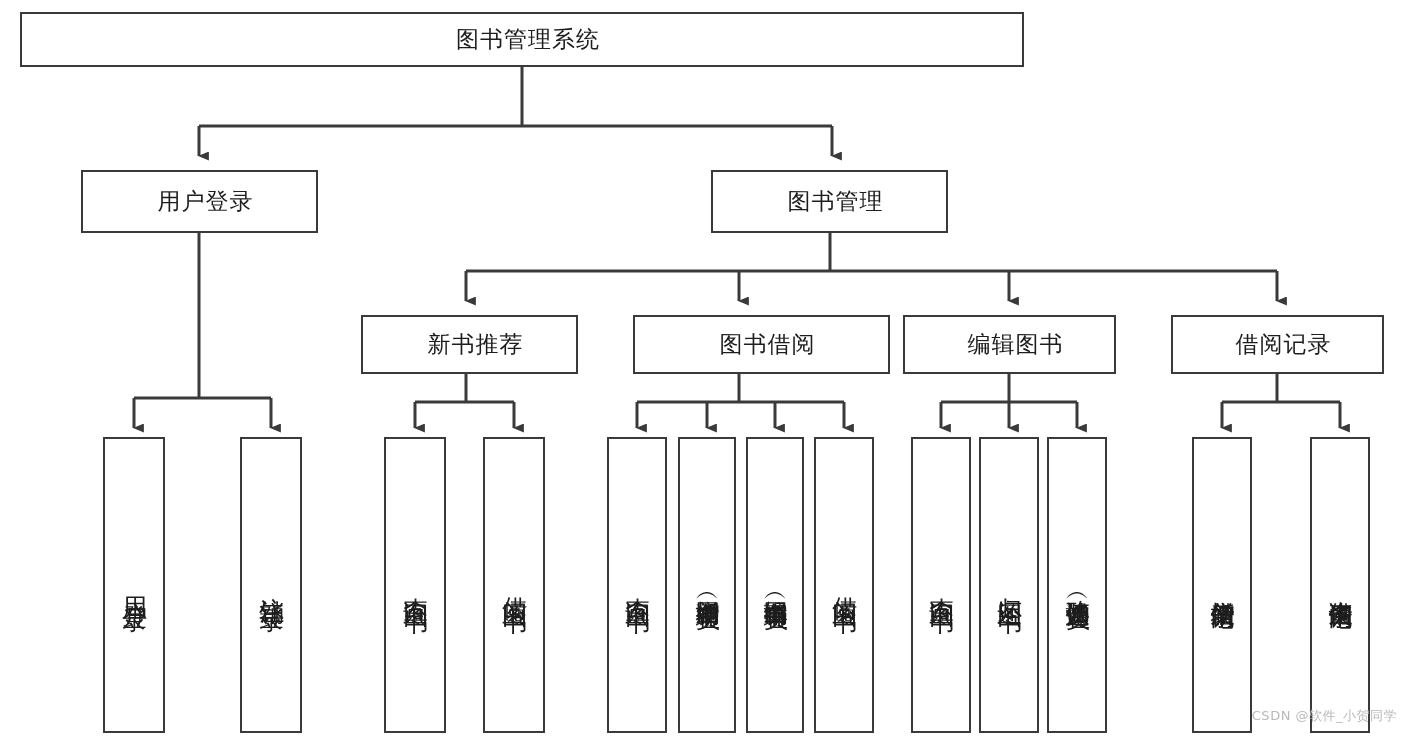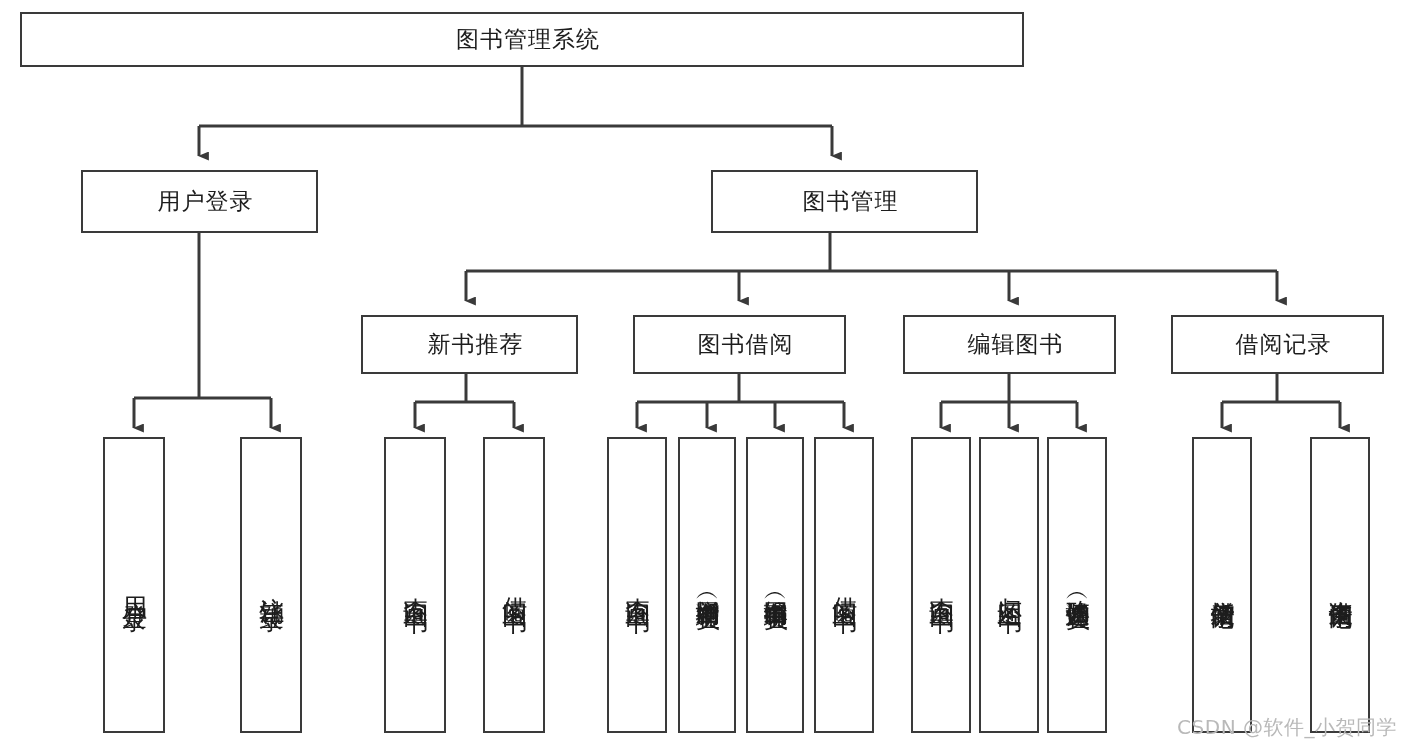--- a/index.html
+++ b/index.html
@@ -55,22 +55,22 @@
     white-space: nowrap;
     display: block;
   }
   .node-v.tight .label {
     font-size: 24px;
     letter-spacing: 1px;
   }
   .watermark {
     position: absolute;
     right: 8px;
-    bottom: 6px;
-    font-size: 20px;
+    bottom: 22px;
+    font-size: 13px;
     color: #b9b9b9;
     letter-spacing: 0.5px;
     white-space: nowrap;
     pointer-events: none;
   }
 </style>
 </head>
 <body>
 
 <div id="diagram-root">
@@ -125,28 +125,28 @@
     </g>
   </svg>
 
   <div class="node node-h" style="left:20px; top:12px; width:1004px; height:55px;">
     <span class="label">图书管理系统</span>
   </div>
 
   <div class="node node-h" style="left:81px; top:170px; width:237px; height:63px;">
     <span class="label">用户登录</span>
   </div>
-  <div class="node node-h" style="left:711px; top:170px; width:267px; height:63px;">
+  <div class="node node-h" style="left:711px; top:170px; width:237px; height:63px;">
     <span class="label">图书管理</span>
   </div>
 
   <div class="node node-h" style="left:361px; top:315px; width:217px; height:59px;">
     <span class="label">新书推荐</span>
   </div>
-  <div class="node node-h" style="left:633px; top:315px; width:213px; height:59px;font-family:Liberation Serif, serif;">
+  <div class="node node-h" style="left:633px; top:315px; width:257px; height:59px;font-family:Liberation Serif, serif;">
     <span class="label">图书借阅</span>
   </div>
   <div class="node node-h" style="left:903px; top:315px; width:213px; height:59px;">
     <span class="label">编辑图书</span>
   </div>
   <div class="node node-h" style="left:1171px; top:315px; width:213px; height:59px;justify-content:center;">
     <span class="label">借阅记录</span>
   </div>
 
   <div class="node node-v" style="left:103px; top:437px; width:62px; height:296px;">

